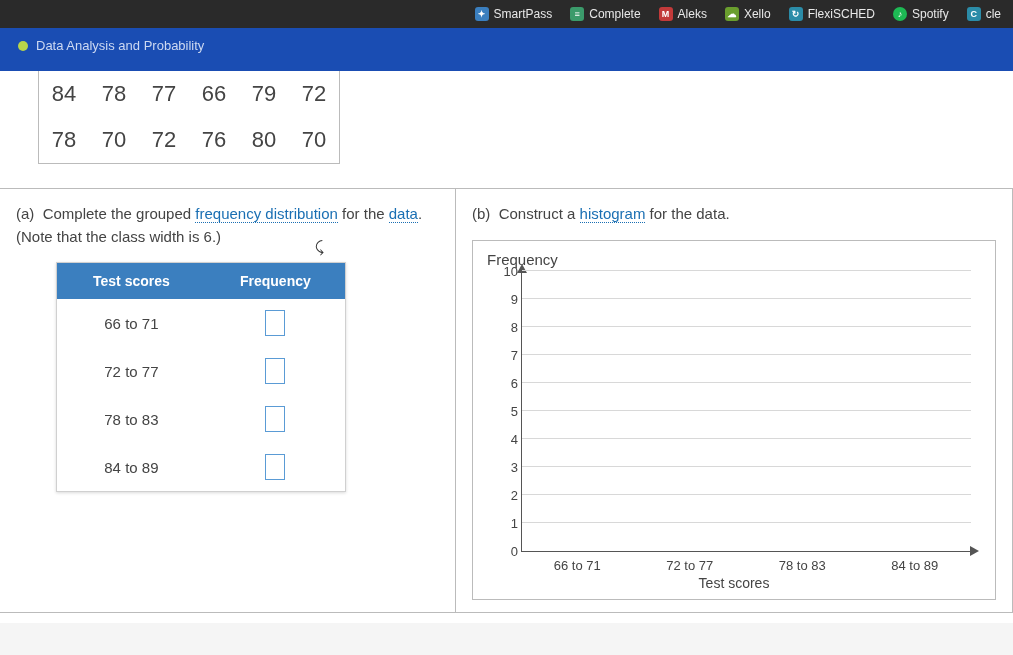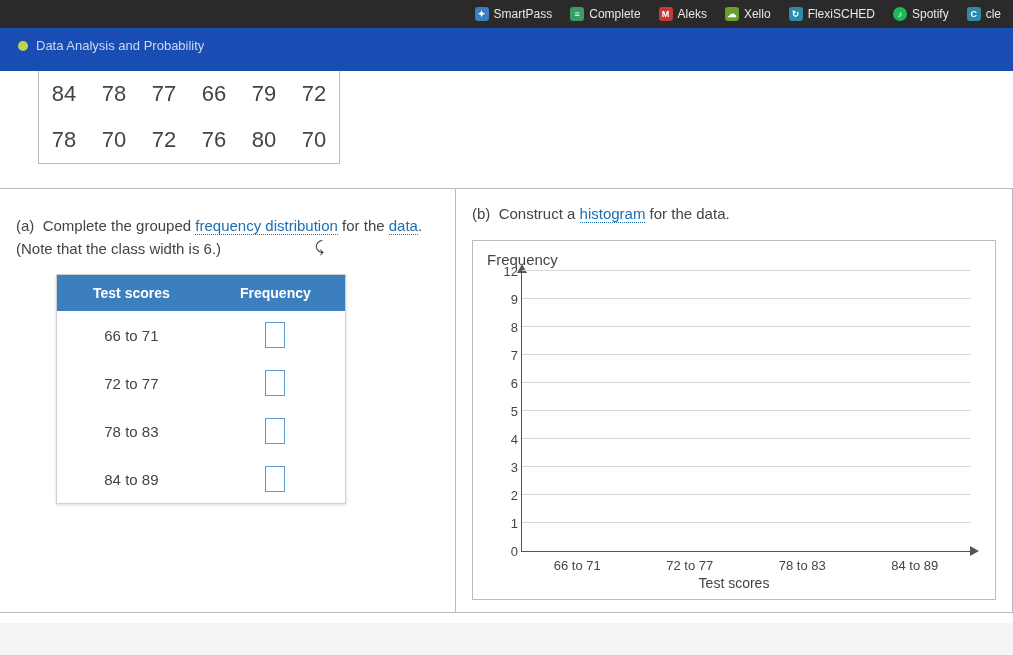--- a/index.html
+++ b/index.html
@@ -91,21 +91,21 @@
     
     .question-row {
       display: flex;
     }
     .panel {
       border: 1px solid #bbb;
       background: #fff;
     }
     .panel-a {
       width: 455px;
-      padding: 26px 16px 24px;
+      padding: 14px 16px 24px;
       border-right: none;
       border-left:none;
     }
     .panel-b {
       flex: 1;
       padding: 14px 16px 12px;
     }
     .prompt {
       font-size: 15px;
       color: #444;
@@ -352,21 +352,21 @@
             <div class="y-tick" style="bottom: 140px; transform: translateY(50%);">5</div>
             <div class="grid-line" style="bottom: 168px;"></div>
             <div class="y-tick" style="bottom: 168px; transform: translateY(50%);">6</div>
             <div class="grid-line" style="bottom: 196px;"></div>
             <div class="y-tick" style="bottom: 196px; transform: translateY(50%);">7</div>
             <div class="grid-line" style="bottom: 224px;"></div>
             <div class="y-tick" style="bottom: 224px; transform: translateY(50%);">8</div>
             <div class="grid-line" style="bottom: 252px;"></div>
             <div class="y-tick" style="bottom: 252px; transform: translateY(50%);">9</div>
             <div class="grid-line" style="bottom: 280px;"></div>
-            <div class="y-tick" style="bottom: 280px; transform: translateY(50%);">12</div>
+            <div class="y-tick" style="bottom: 280px; transform: translateY(50%);">10</div>
           </div>
         <div class="x-labels" id="x-labels">
             <span>66 to 71</span>
             <span>72 to 77</span>
             <span>78 to 83</span>
             <span>84 to 89</span>
           </div>
         <div class="x-axis-title">Test scores</div>
       </div>
     </div>

